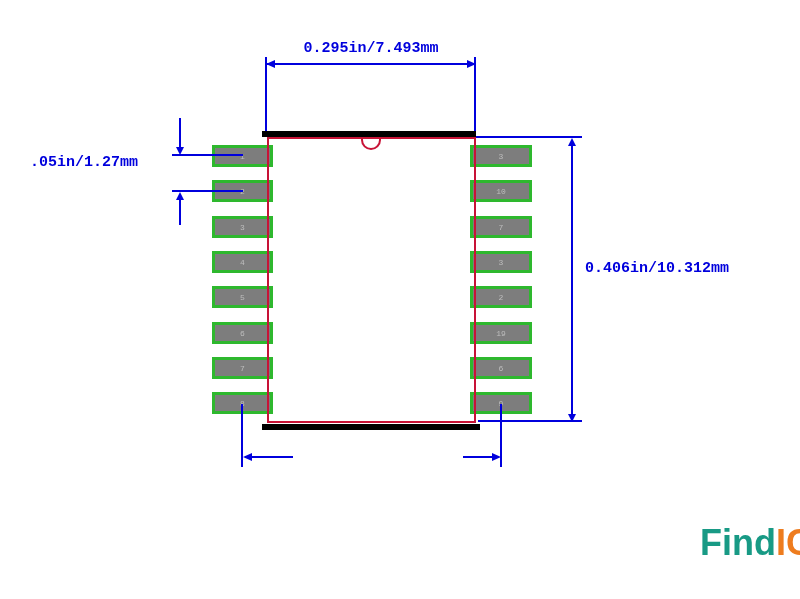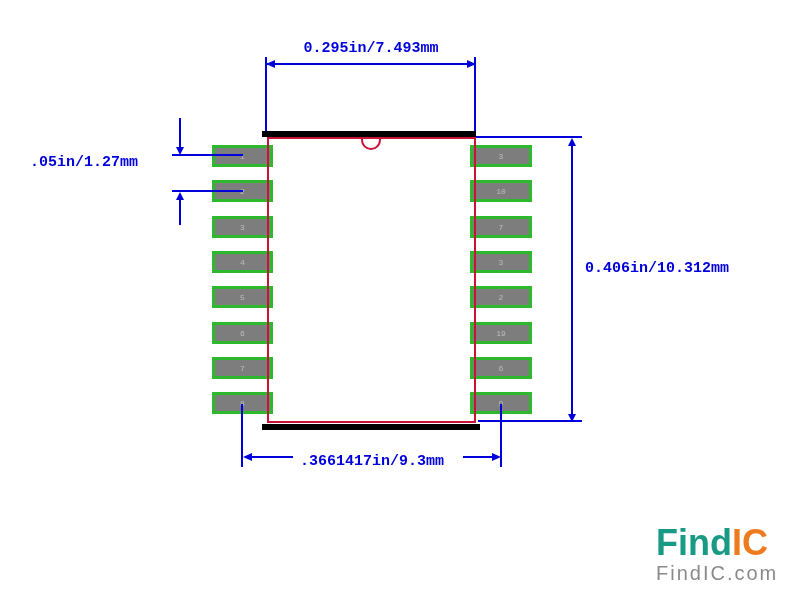--- a/index.html
+++ b/index.html
@@ -51,21 +51,21 @@
   .pads .pad:nth-child(2){top:180px}
   .pads .pad:nth-child(3){top:216px}
   .pads .pad:nth-child(4){top:251px}
   .pads .pad:nth-child(5){top:286px}
   .pads .pad:nth-child(6){top:322px}
   .pads .pad:nth-child(7){top:357px}
   .pads .pad:nth-child(8){top:392px}
   
   #logo{position:absolute;left:656px;top:524px;width:140px;font-family:"Liberation Sans",sans-serif;}
   #logo .main{font-size:36px;font-weight:bold;line-height:38px;letter-spacing:0px;}
-  #logo .t{color:var(--logo_teal,#189a85);}
+  #logo .t{color:var(--logo_teal,#189a85);margin-left:44px;}
   #logo .o{color:var(--logo_orange,#ee7c1e);}
   #logo .sub{
     font-size:20px;line-height:22px;letter-spacing:2px;
     color:var(--logo_gray,#8a8a8a);font-weight:normal;
   }
 </style>
 </head>
 <body>
 
 <div id="canvas">
@@ -117,20 +117,18 @@
   <div class="arr a-up" style="left:568px;top:138px;"></div>
   <div class="arr a-down" style="left:568px;top:414px;"></div>
   <div class="dimlabel" style="left:585px;top:260px;">0.406in/10.312mm</div>
 
   <div class="bl" style="left:241px;top:404px;width:2px;height:63px;"></div>
   <div class="bl" style="left:500px;top:404px;width:2px;height:63px;"></div>
   <div class="arr a-left" style="left:243px;top:453px;"></div>
   <div class="bl" style="left:245px;top:456px;width:48px;height:2px;"></div>
   <div class="bl" style="left:463px;top:456px;width:36px;height:2px;"></div>
   <div class="arr a-right" style="left:492px;top:453px;"></div>
-  <div class="dimlabel" style="left:292px;top:453px;width:160px;text-align:center;">.3661417in/9.3mm</div>
 
   <div id="logo">
     <div class="main"><span class="t">Find</span><span class="o">IC</span></div>
-    <div class="sub">FindIC.com</div>
   </div>
 
 </div>
 
 </body></html>

